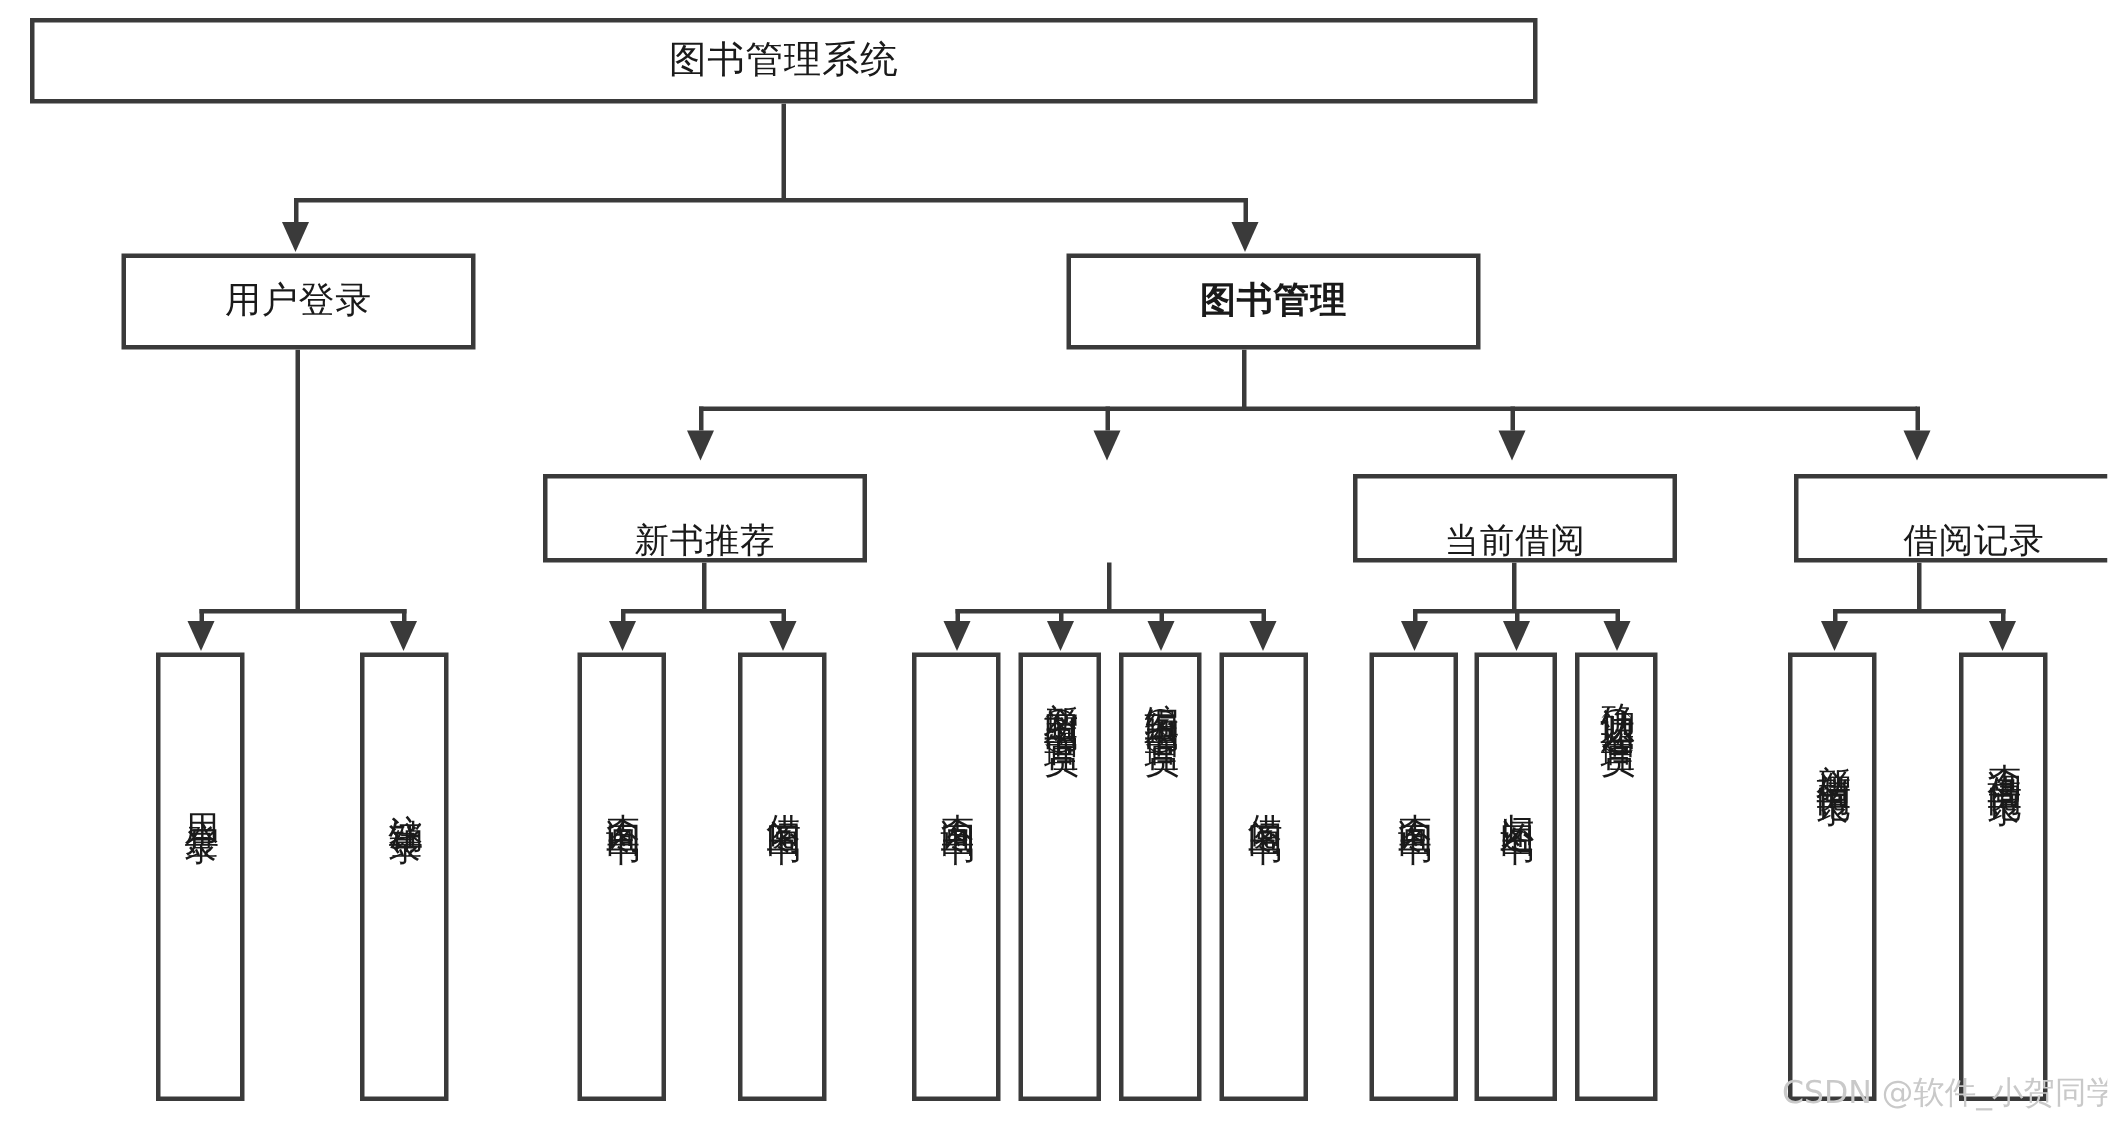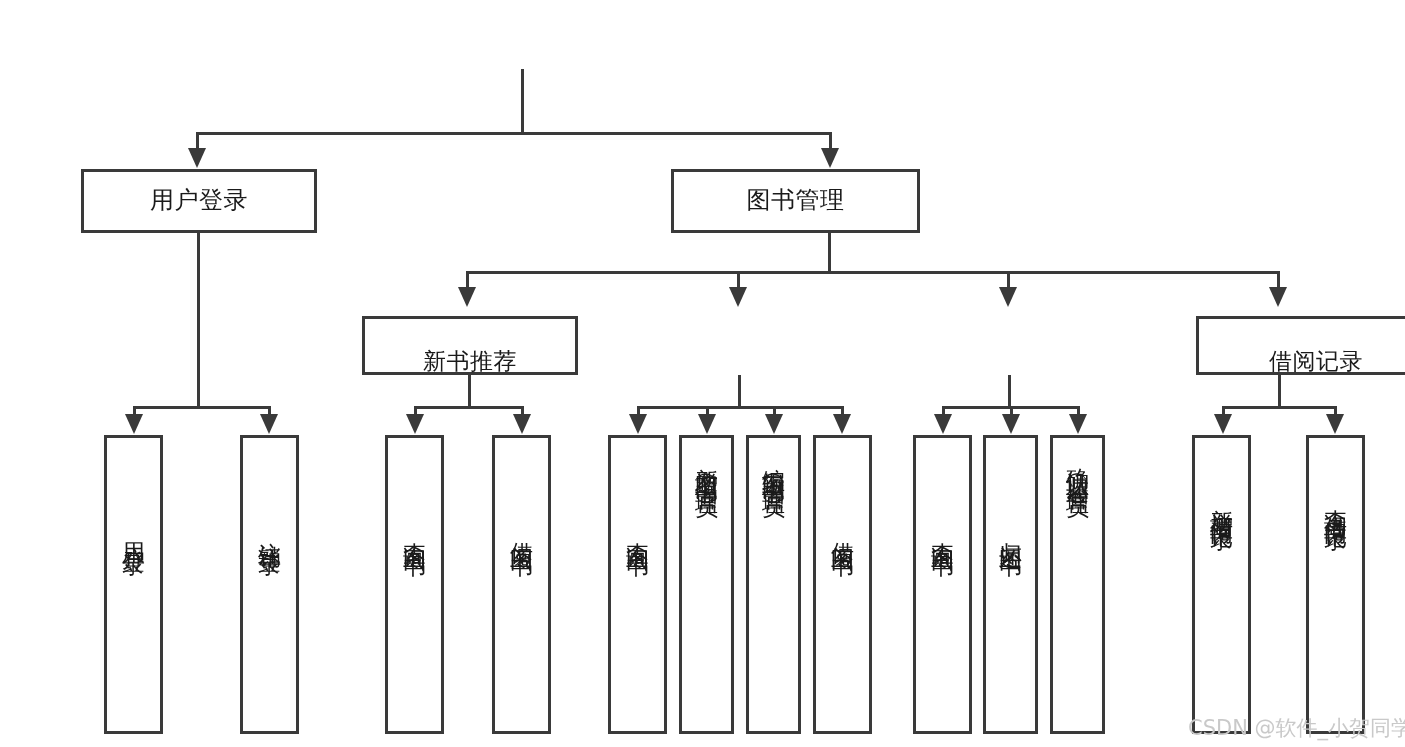--- a/index.html
+++ b/index.html
@@ -37,21 +37,21 @@
     white-space: nowrap;
   }
   
   .node.root { left: 20px; top: 12px; width: 1005px; height: 57px; }
   .node.root .label { font-size: 25px; }
 
   
   .node.lvl2 { top: 169px; height: 64px; }
   .node.lvl2 .label { font-size: 24px; }
   .node.n-login   { left: 81px;  width: 236px; }
-  .node.n-bookmgr { left: 671px; width: 249px; }
+  .node.n-bookmgr { left: 711px; width: 276px; font-weight: bold; }
 
   
   .node.lvl3 { top: 316px; height: 59px; }
   .node.lvl3 .label { font-size: 23px; margin-top: 31px; }
   .node.n-newbook { left: 362px;  width: 216px; }
   .node.n-borrow  { left: 632px;  width: 215px; }
   .node.n-current { left: 902px;  width: 216px; }
   .node.n-record  { left: 1196px; width: 240px; }
 
   
@@ -163,31 +163,37 @@
   <div class="arrow" style="left:1002px; top:414px;"></div>
   <div class="arrow" style="left:1069px; top:414px;"></div>
 
   <div class="vline" style="left:1278px; top:375px; height:31px;"></div>
   <div class="hline" style="left:1222px; top:406px; width:115px;"></div>
   <div class="vline" style="left:1222px; top:406px; height:9px;"></div>
   <div class="vline" style="left:1334px; top:406px; height:9px;"></div>
   <div class="arrow" style="left:1214px; top:414px;"></div>
   <div class="arrow" style="left:1326px; top:414px;"></div>
 
+  <div class="node root">
+    <span class="label">图书管理系统</span>
+  </div>
 
   <div class="node lvl2 n-login">
     <span class="label">用户登录</span>
   </div>
   <div class="node lvl2 n-bookmgr">
     <span class="label">图书管理</span>
   </div>
 
   <div class="node lvl3 n-newbook">
     <span class="label">新书推荐</span>
   </div>
+  <div class="node lvl3 n-current">
+    <span class="label">当前借阅</span>
+  </div>
   <div class="node lvl3 n-record">
     <span class="label">借阅记录</span>
   </div>
 
   <div class="node leaf short" style="left:104px; width:59px;">
     <span class="label">用户登录</span>
   </div>
   <div class="node leaf short" style="left:240px; width:59px;">
     <span class="label">注销登录</span>
   </div>

